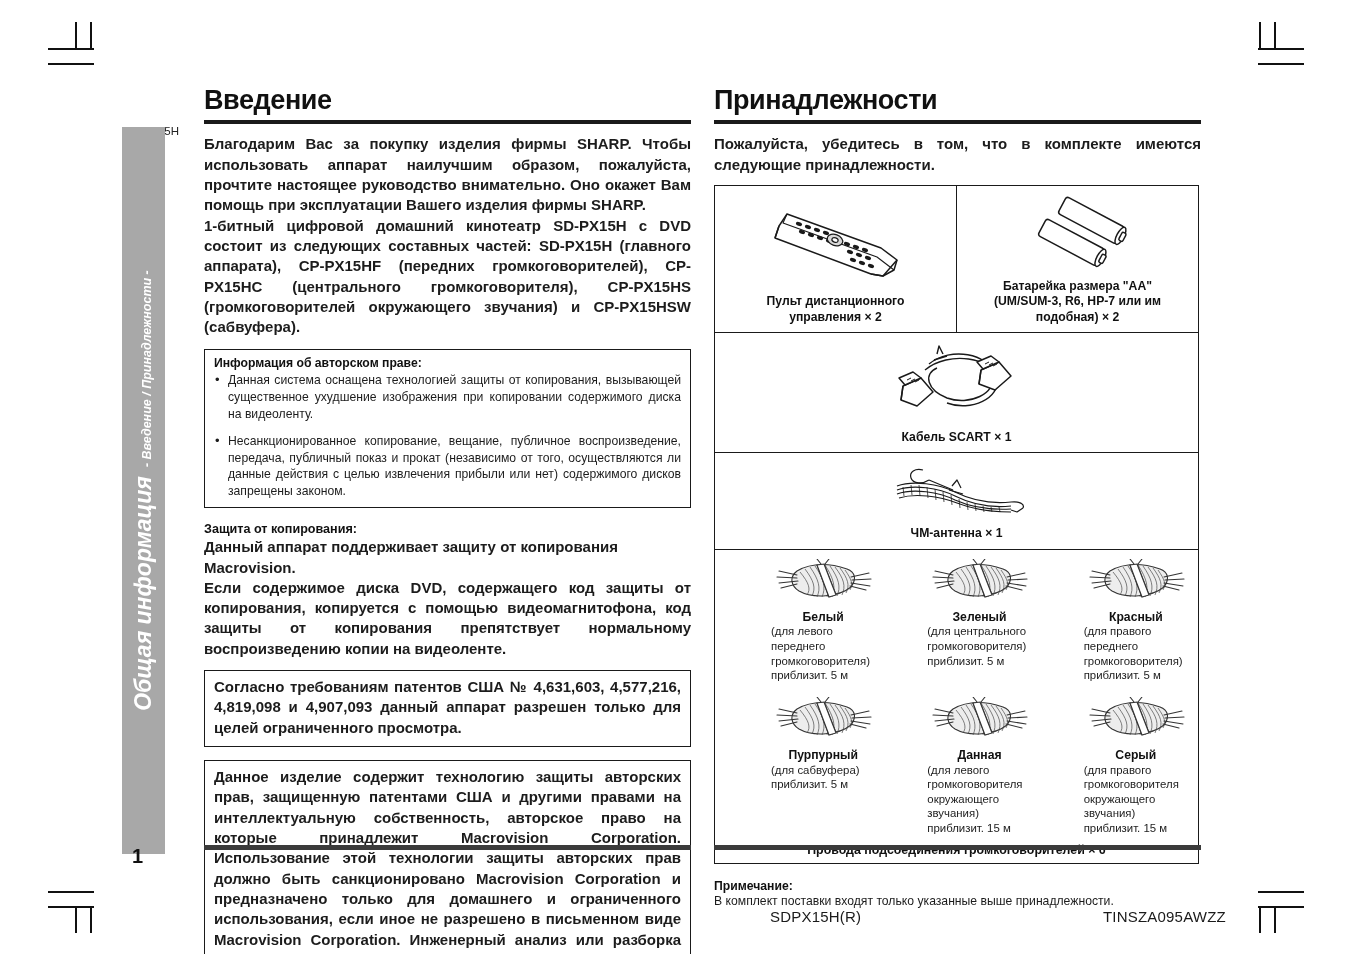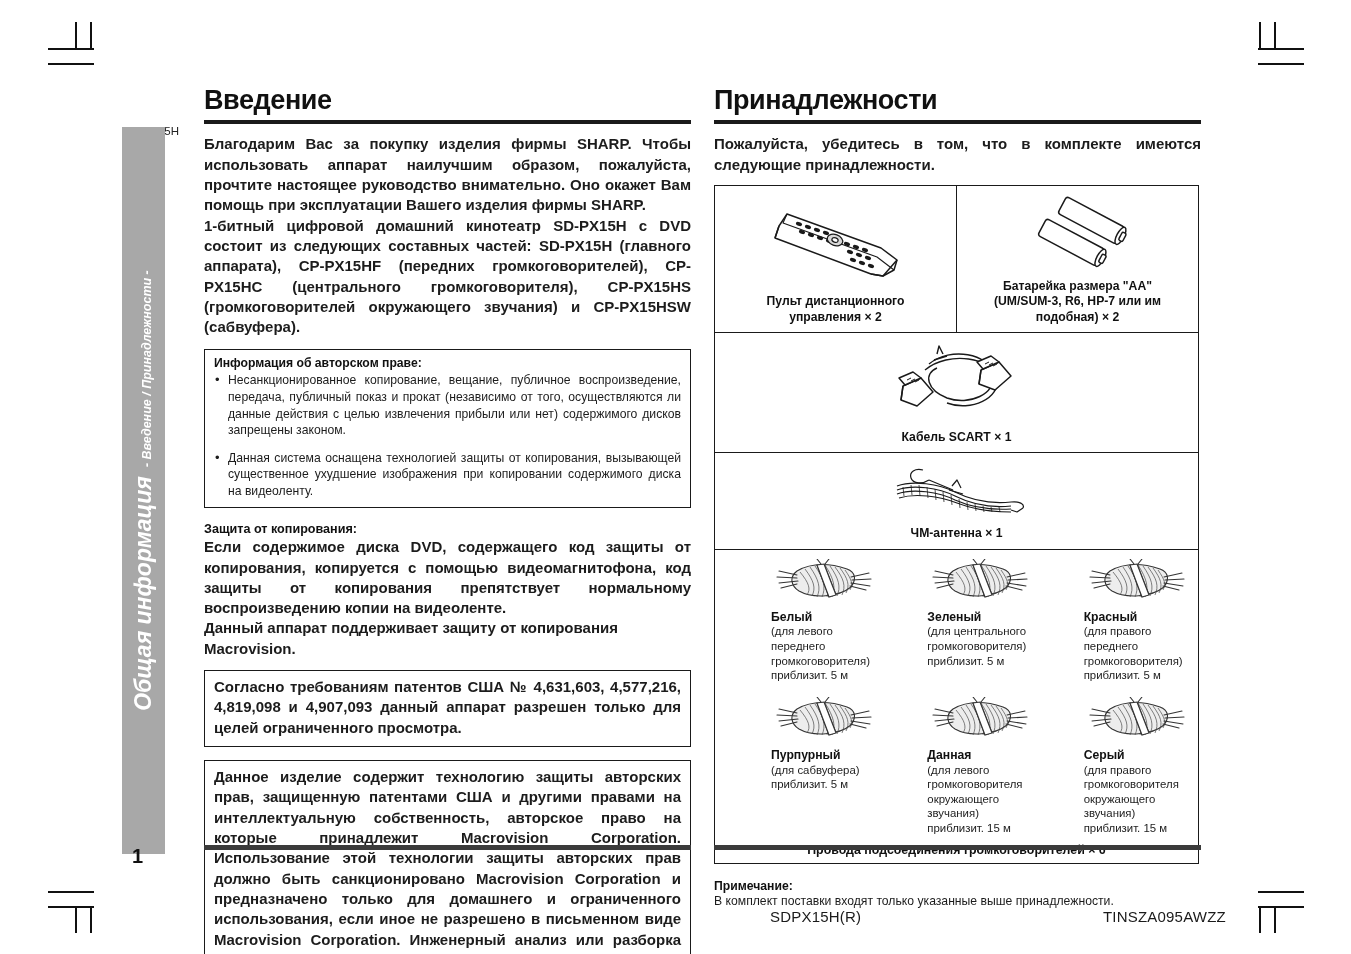--- a/index.html
+++ b/index.html
@@ -125,21 +125,21 @@
   
   .wires-block { padding:9px 10px 6px 10px; }
   .wires-grid {
     display:grid;
     grid-template-columns:repeat(3, 1fr);
     column-gap:6px;
     row-gap:4px;
   }
   .wire-item { padding-left:46px; }
   .wire-art { margin-left:-4px; margin-bottom:1px; }
-  .wire-name { font-size:12.2px; font-weight:bold; color:#111; line-height:1.2; }
+  .wire-name { font-size:12.2px; font-weight:bold; color:#111; line-height:1.2;text-align:center; }
   .wire-desc { font-size:11.4px; color:#1c1c1c; line-height:1.28; }
   .wires-total {
     text-align:center; font-size:12.4px; font-weight:bold;
     margin-top:8px; color:#111;
   }
 
   
   #note { margin-top:12px; }
   .note-title { font-size:12.2px; font-weight:bold; color:#111;margin-top:15px; }
   .note-text  { font-size:12.2px; color:#1c1c1c; margin-top:1px; }
@@ -203,28 +203,28 @@
 
     <h1 class="sect-title">Введение</h1>
     <div class="title-rule"></div>
 
     <p class="body">Благодарим Вас за покупку изделия фирмы SHARP. Чтобы использовать аппарат наилучшим образом, пожалуйста, прочтите настоящее руководство внимательно. Оно окажет Вам помощь при эксплуатации Вашего изделия фирмы SHARP.</p>
     <p class="body">1-битный цифровой домашний кинотеатр SD-PX15H с DVD состоит из следующих составных частей: SD-PX15H (главного аппарата), CP-PX15HF (передних громкоговорителей), CP-PX15HC (центрального громкоговорителя), CP-PX15HS (громкоговорителей окружающего звучания) и CP-PX15HSW (сабвуфера).</p>
 
     <div class="box">
       <div class="box-title">Информация об авторском праве:</div>
       <ul class="bullets">
+        <li>Данная система оснащена технологией защиты от копирования, вызывающей существенное ухудшение изображения при копировании содержимого диска на видеоленту.</li>
         <li>Несанкционированное копирование, вещание, публичное воспроизведение, передача, публичный показ и прокат (независимо от того, осуществляются ли данные действия с целью извлечения прибыли или нет) содержимого дисков запрещены законом.</li>
-        <li>Данная система оснащена технологией защиты от копирования, вызывающей существенное ухудшение изображения при копировании содержимого диска на видеоленту.</li>
       </ul>
     </div>
 
     <div class="sub-head">Защита от копирования:</div>
+    <p class="body" style="text-align:left">Данный аппарат поддерживает защиту от копирования Macrovision.</p>
     <p class="body">Если содержимое диска DVD, содержащего код защиты от копирования, копируется с помощью видеомагнитофона, код защиты от копирования препятствует нормальному воспроизведению копии на видеоленте.</p>
-    <p class="body" style="text-align:left">Данный аппарат поддерживает защиту от копирования Macrovision.</p>
 
     <div class="box" style="margin-top:11px">
       <p class="body">Согласно требованиям патентов США № 4,631,603, 4,577,216, 4,819,098 и 4,907,093 данный аппарат разрешен только для целей ограниченного просмотра.</p>
     </div>
 
     <div class="box" style="margin-top:13px">
       <p class="body">Данное изделие содержит технологию защиты авторских прав, защищенную патентами США и другими правами на интеллектуальную собственность, авторское право на которые принадлежит Macrovision Corporation. Использование этой технологии защиты авторских прав должно быть санкционировано Macrovision Corporation и предназначено только для домашнего и ограниченного использования, если иное не разрешено в письменном виде Macrovision Corporation. Инженерный анализ или разборка конструкции запрещены.</p>
     </div>
 
   </div>

